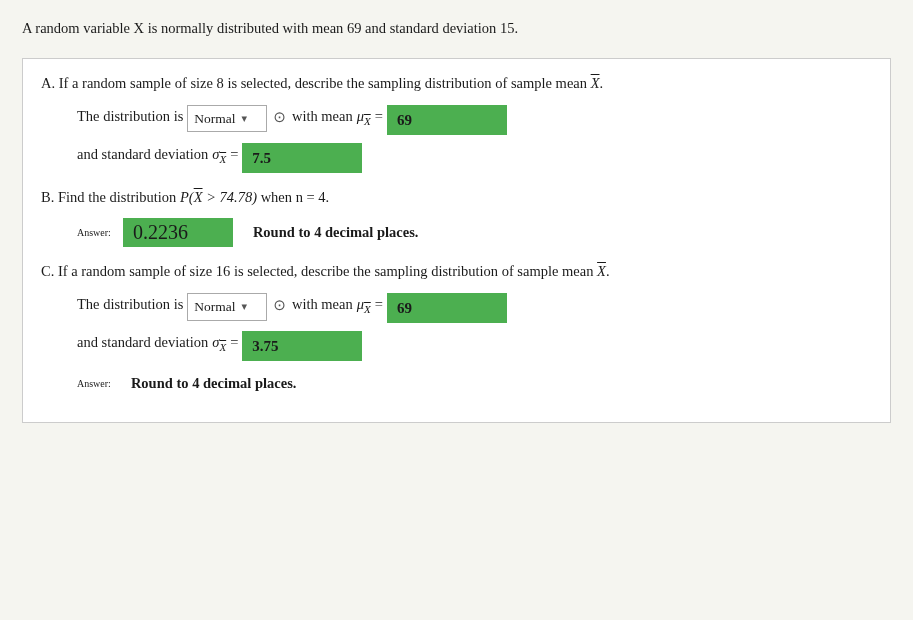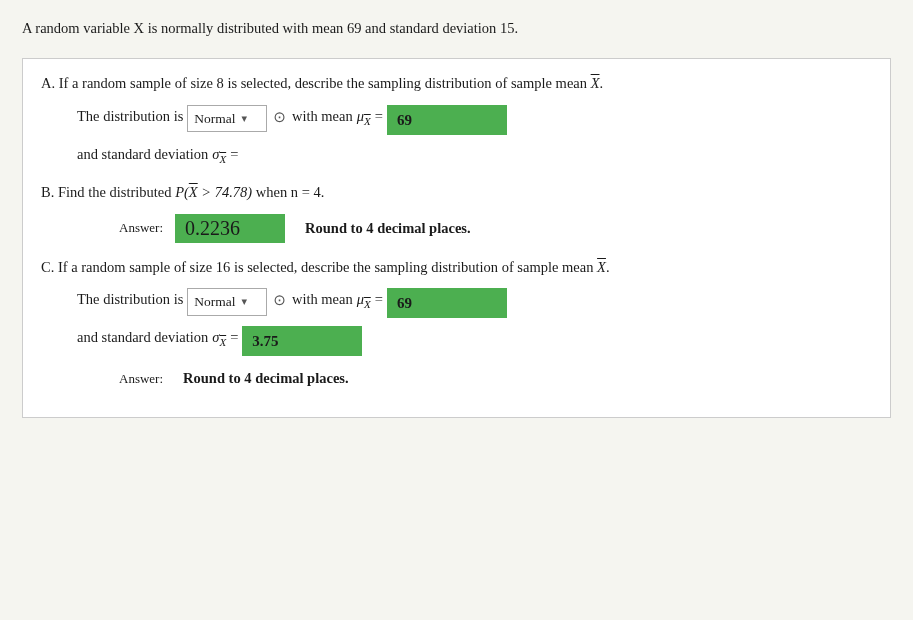--- a/index.html
+++ b/index.html
@@ -94,22 +94,21 @@
     }
 
     .answer-row {
       display: flex;
       align-items: center;
       gap: 12px;
       margin-bottom: 6px;
     }
 
     .answer-label {
-      font-size: 13px;
-      margin-left: 42px;
+      font-size: 10px;
     }
 
     .answer-value {
       display: inline-block;
       background: #4caf50;
       color: #1a1a1a;
       font-size: 20px;
       font-weight: normal;
       padding: 3px 10px;
       min-width: 110px;
@@ -151,27 +150,28 @@
         <span class="text-inline"> = </span>
         <span class="green-input green-input-wide">69</span>
       </div>
 
       <div class="row">
         <span class="text-inline">and standard deviation</span>
         <span class="text-inline">
           <span style="font-style:italic;">σ</span><span style="font-size:11px; vertical-align:sub; font-style:italic; text-decoration:overline;">X</span>
         </span>
         <span class="text-inline"> = </span>
+        <span class="green-input green-input-wide">7.5</span>
       </div>
     </div>
   </div>
 
   <div class="section">
     <div class="section-label">
-      <span>B. Find the distributed</span>
+      <span>B. Find the distribution</span>
       <span style="font-style:italic;"> P(<span style="text-decoration:overline;">X</span> &gt; 74.78)</span>
       <span>when n = 4.</span>
     </div>
     <div class="indented">
       <div class="answer-row">
         <span class="answer-label">Answer:</span>
         <span class="answer-value">0.2236</span>
         <span class="round-note">Round to 4 decimal places.</span>
       </div>
     </div>

